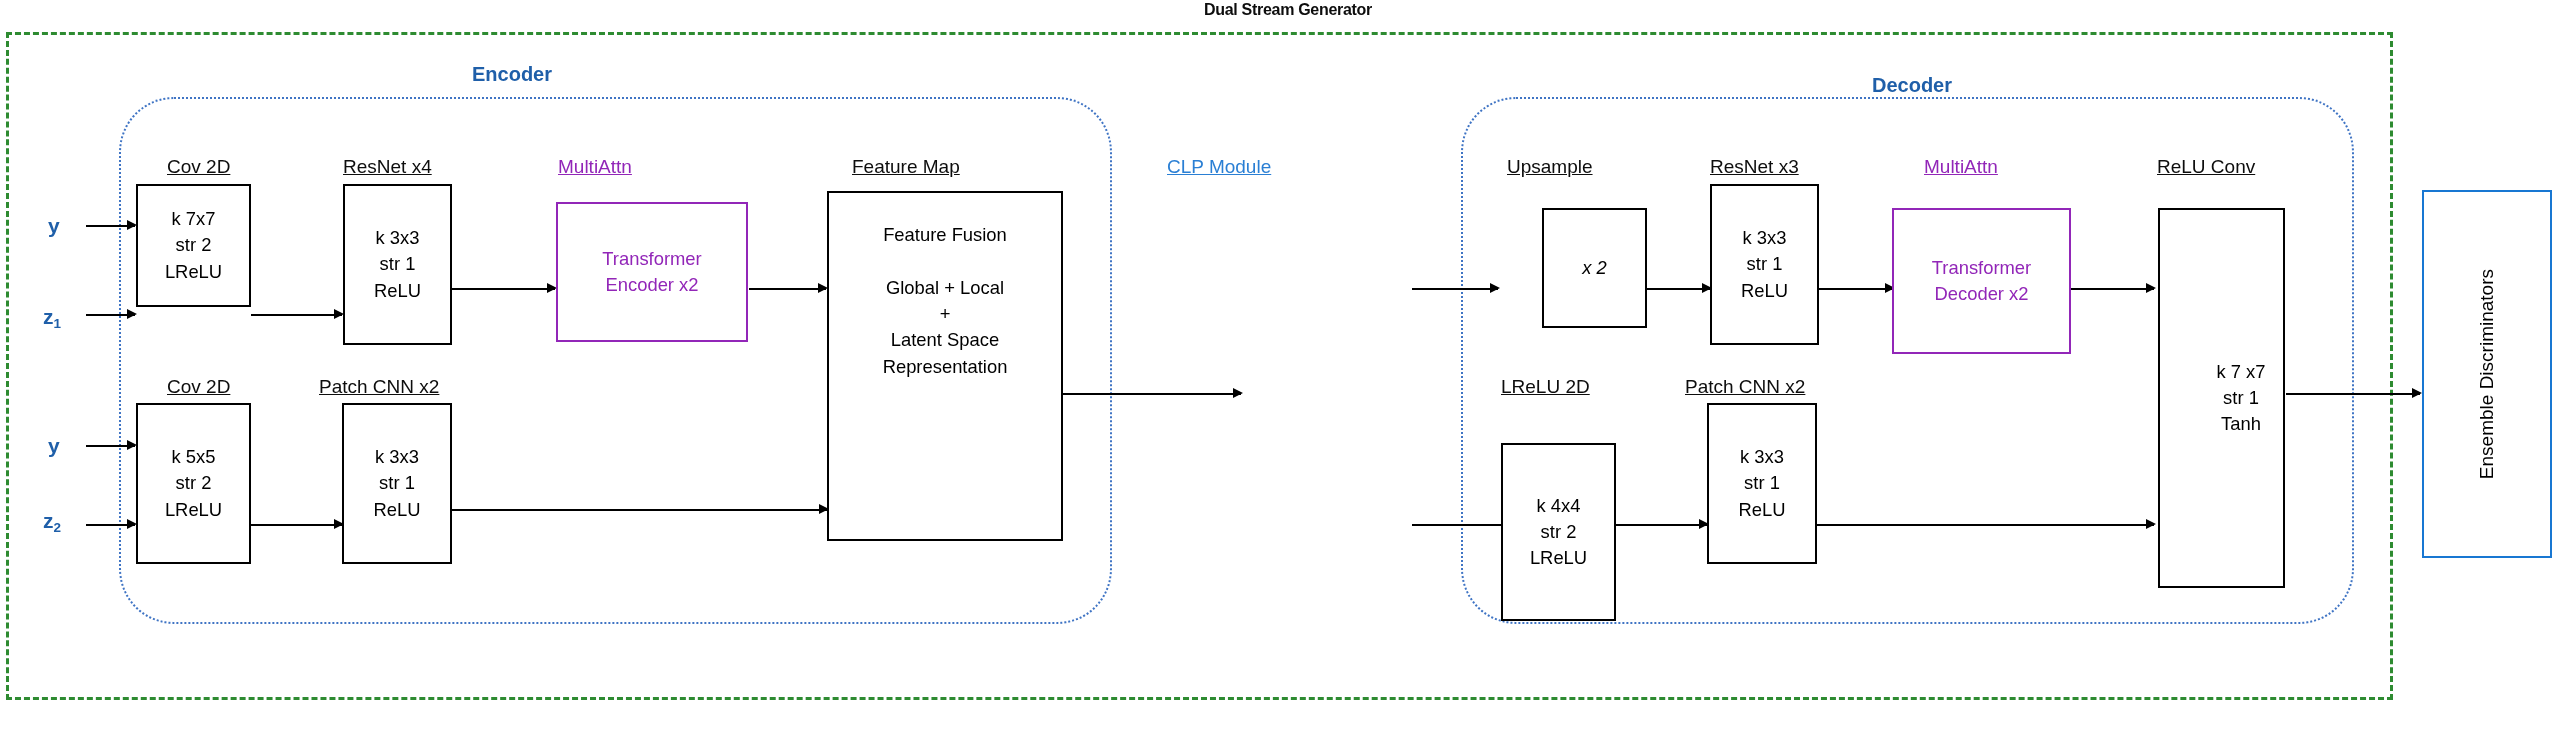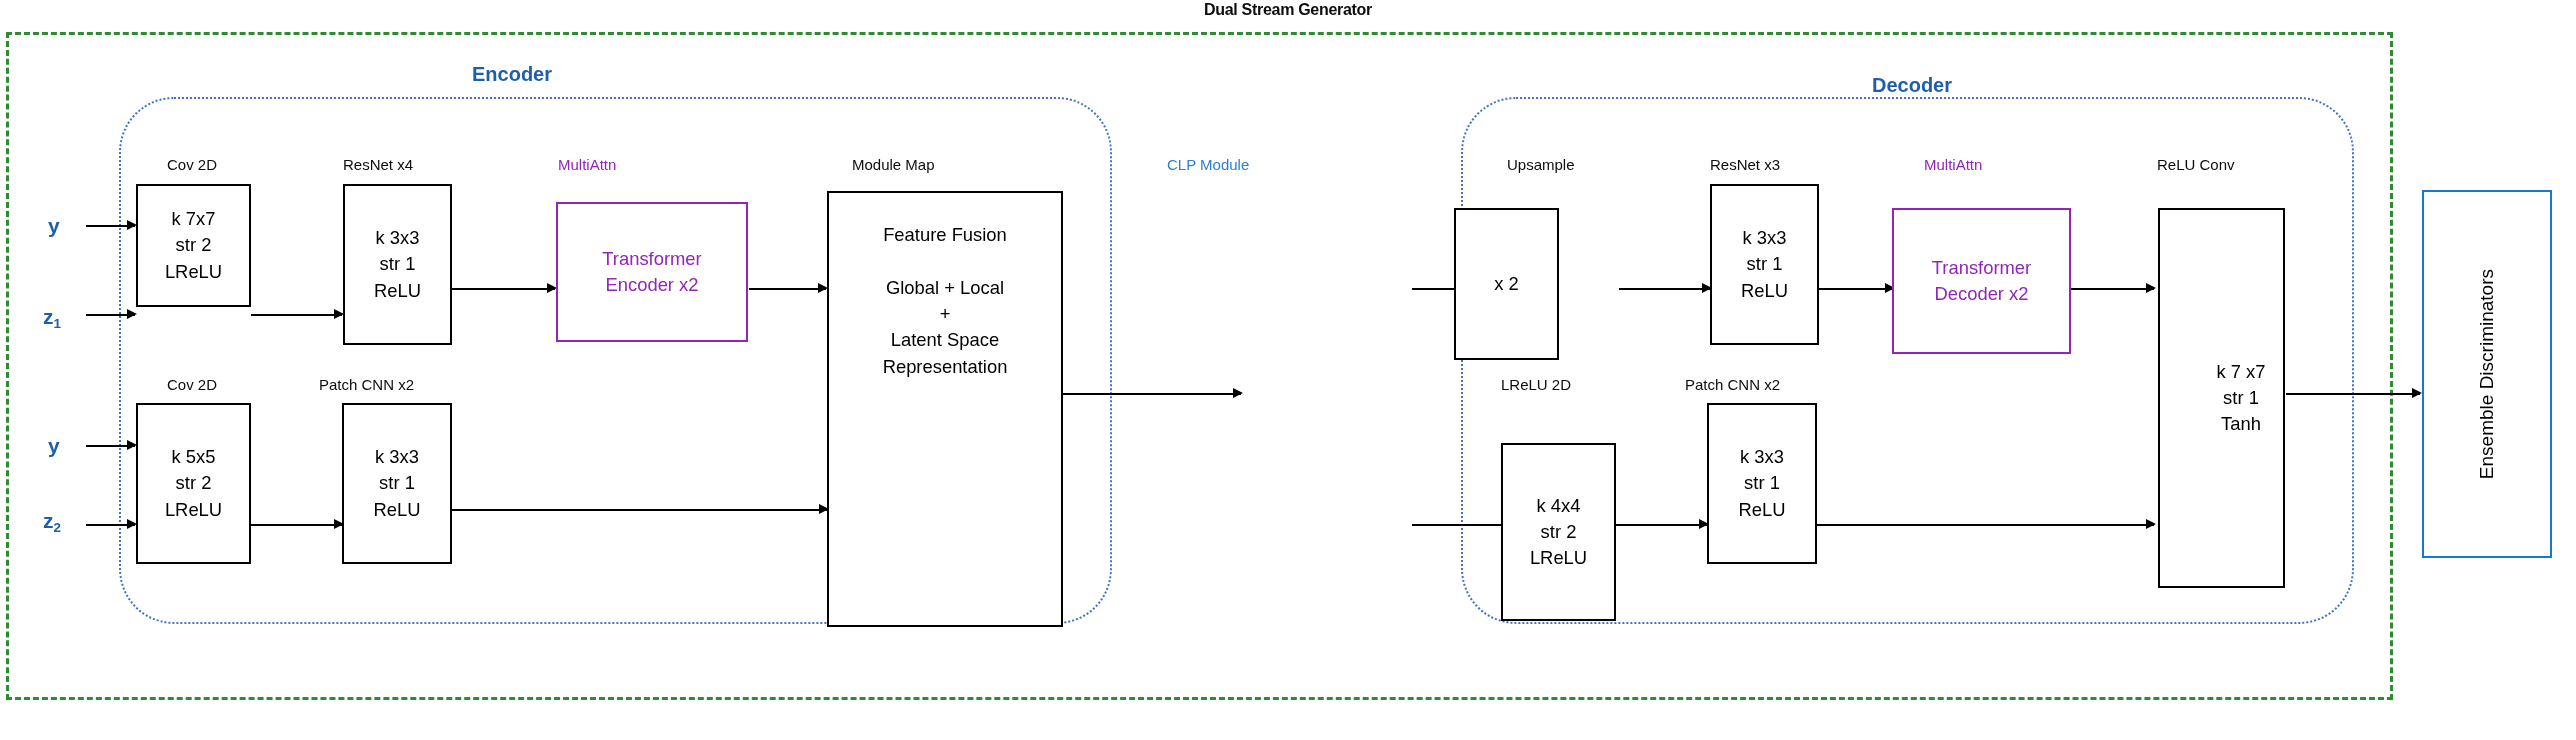--- a/index.html
+++ b/index.html
@@ -81,24 +81,25 @@
     font-size: 18.4px;
     line-height: 1.42;
     text-align: center;
     z-index: 4;
   }
   .block .ln { display: block; white-space: nowrap; }
 
   
   .caption {
     position: absolute;
-    font-size: 15px;
+    font-size: 19px;
     color: #0d0d0d;
     white-space: nowrap;
     z-index: 5;
+    text-decoration: underline;
   }
   .caption.purple { color: #9226b8; }
   .caption.blue   { color: #2a7fd4; }
 
   
   .block.purple {
     border-color: #9226b8;
     color: #9226b8;
     font-size: 18.4px;
   }
@@ -223,40 +224,40 @@
 
   <div class="caption" style="left:319px; top:376px;">Patch CNN x2</div>
   <div class="block" style="left:342px; top:403px; width:110px; height:161px;">
     <span class="ln">k 3x3</span>
     <span class="ln">str 1</span>
     <span class="ln">ReLU</span>
   </div>
 
   <div class="arrow" style="left:452px; top:509px; width:375px;"></div>
 
-  <div class="caption" style="left:852px; top:156px;">Module Map</div>
-  <div class="block" style="left:827px; top:191px; width:236px; height:436px; justify-content:flex-start; padding-top:29px;">
+  <div class="caption" style="left:852px; top:156px;">Feature Map</div>
+  <div class="block" style="left:827px; top:191px; width:236px; height:350px; justify-content:flex-start; padding-top:29px;">
     <span class="ln">Feature Fusion</span>
     <span class="ln" style="height:27px;"></span>
     <span class="ln">Global + Local</span>
     <span class="ln">+</span>
     <span class="ln">Latent Space</span>
     <span class="ln">Representation</span>
   </div>
 
   <div class="arrow" style="left:1063px; top:393px; width:178px;"></div>
 
   <div class="caption blue" style="left:1167px; top:156px;">CLP Module</div>
 
   <div class="arrow" style="left:1412px; top:288px; width:86px;"></div>
 
   <div class="arrow noarrow" style="left:1412px; top:524px; width:89px;"></div>
 
   <div class="caption" style="left:1507px; top:156px;">Upsample</div>
-  <div class="block" style="left:1454px; top:208px; width:105px; height:152px;">
+  <div class="block" style="left:1542px; top:208px; width:105px; height:120px;font-style:italic;">
     <span class="ln">x 2</span>
   </div>
 
   <div class="arrow" style="left:1619px; top:288px; width:91px;"></div>
 
   <div class="caption" style="left:1710px; top:156px;">ResNet x3</div>
   <div class="block" style="left:1710px; top:184px; width:109px; height:161px;">
     <span class="ln">k 3x3</span>
     <span class="ln">str 1</span>
     <span class="ln">ReLU</span>

